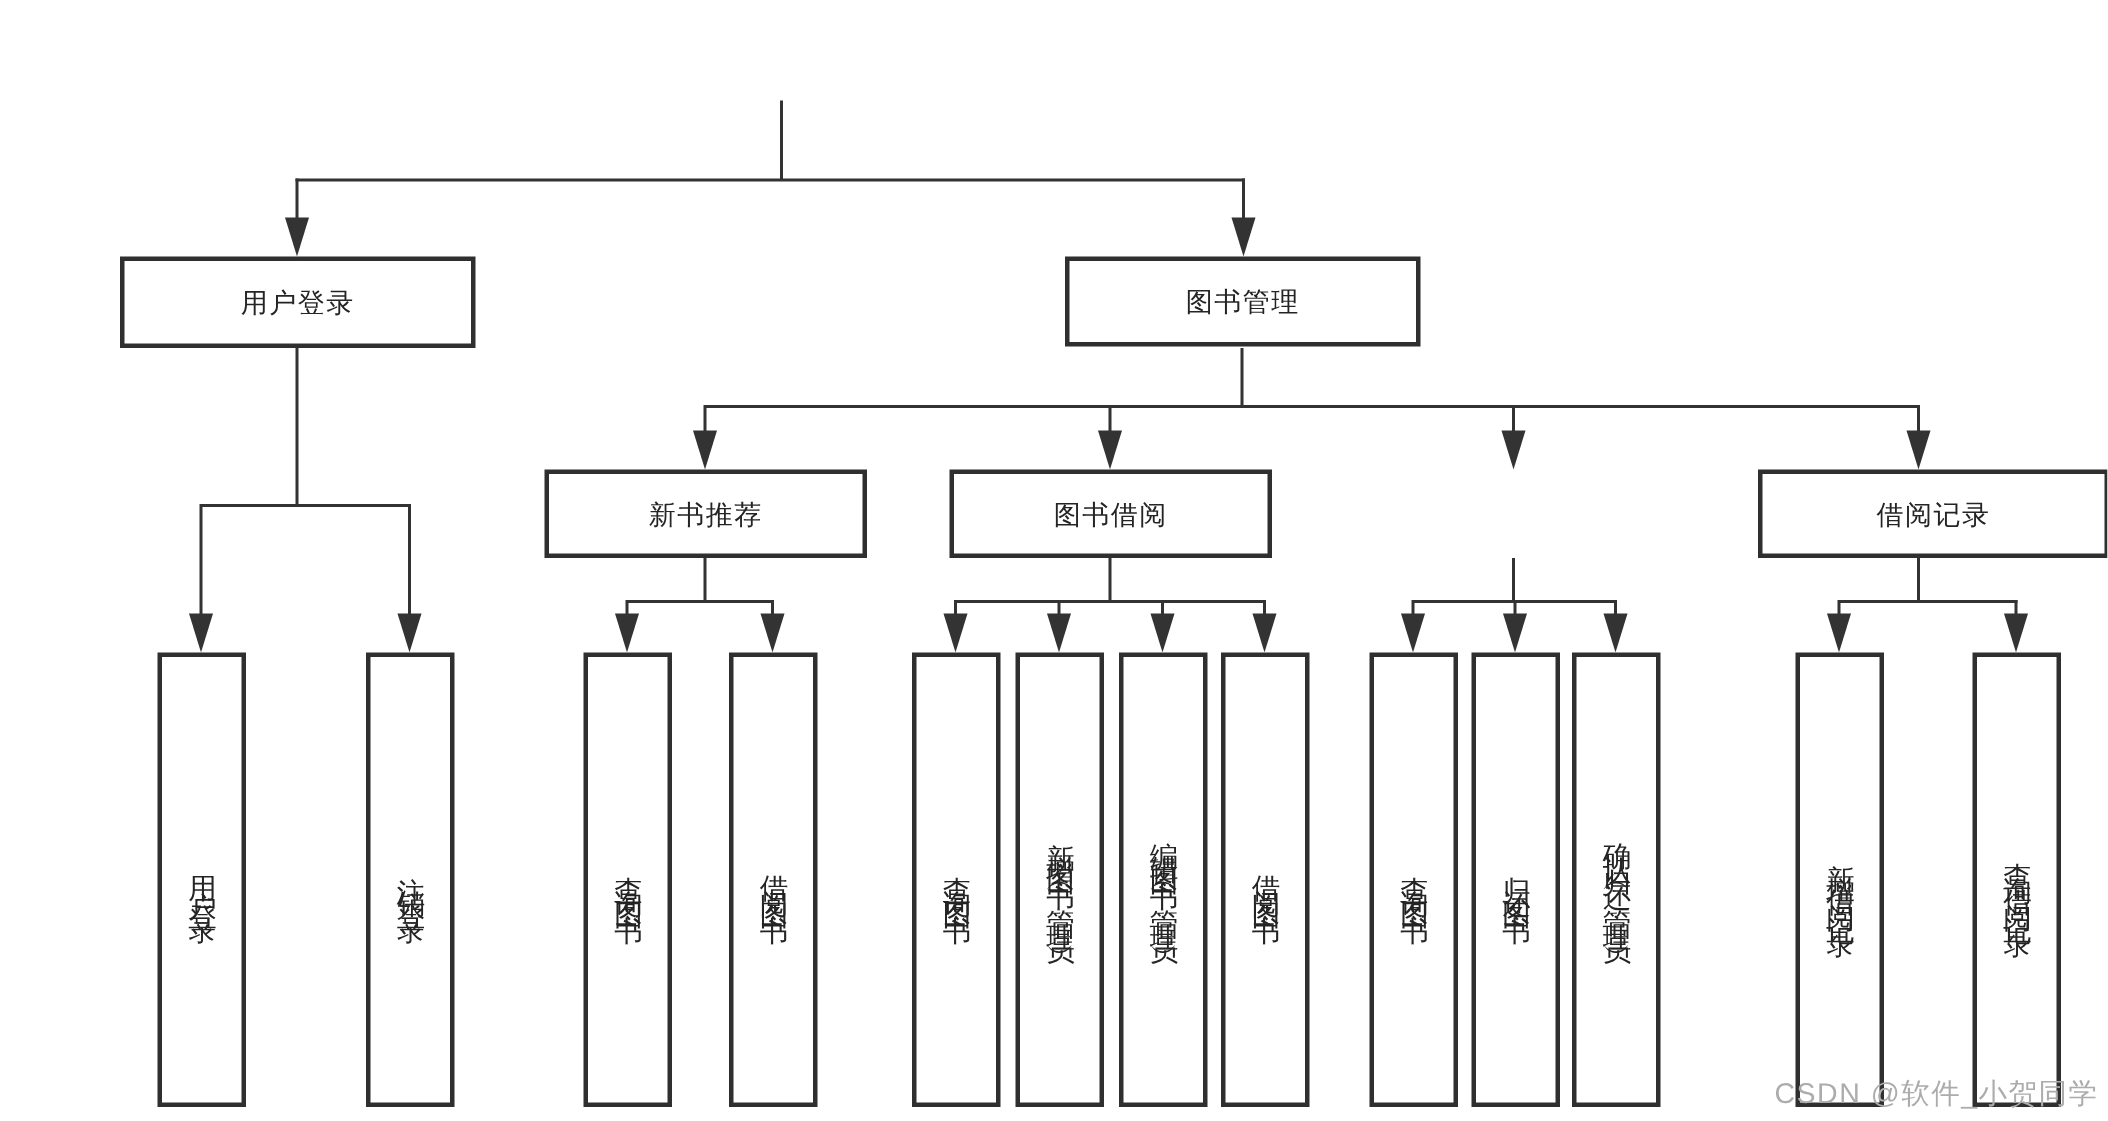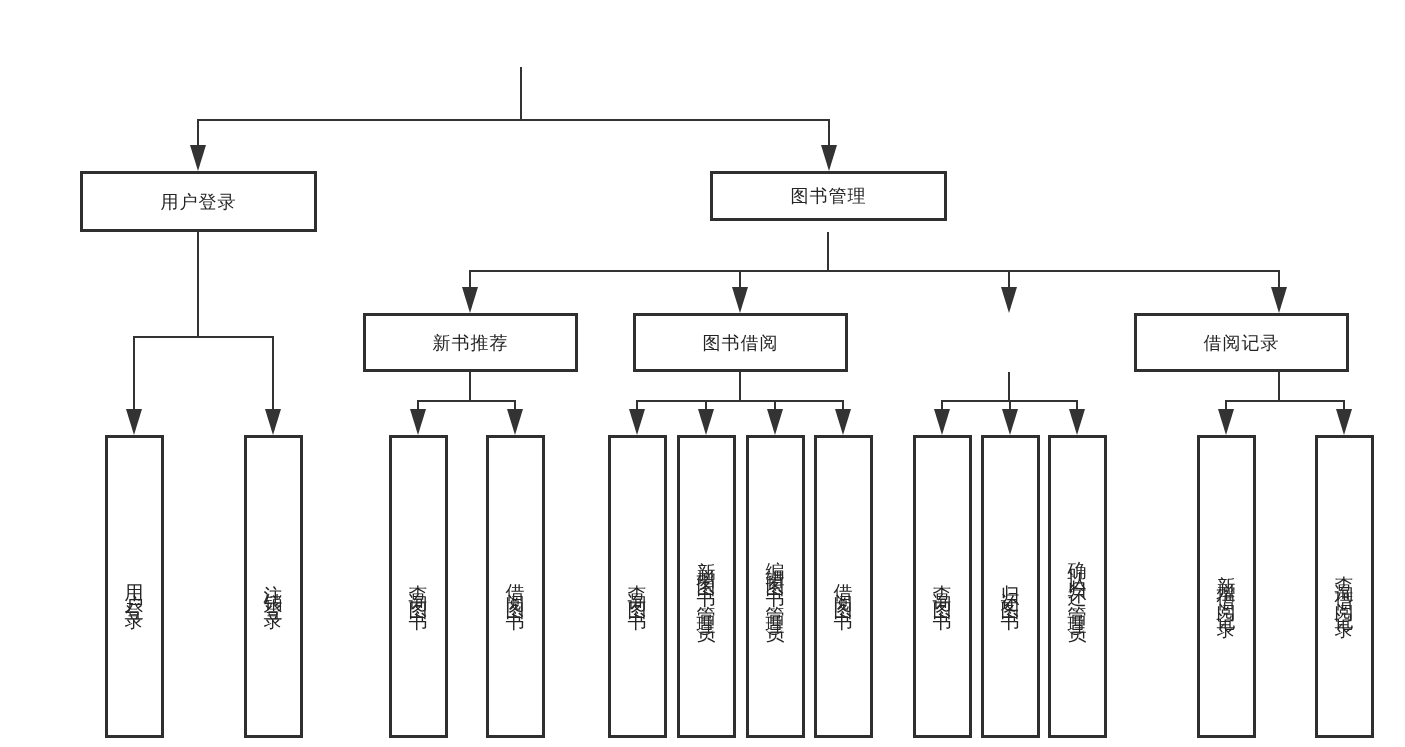--- a/index.html
+++ b/index.html
@@ -59,21 +59,21 @@
   <div class="line vline" style="left:520px;top:67px;height:53px;"></div>
   <div class="line hline" style="left:197px;top:119px;width:633px;"></div>
   <div class="line vline" style="left:197px;top:119px;height:32px;"></div>
   <div class="arr" style="left:190px;top:145px;"></div>
   <div class="line vline" style="left:828px;top:119px;height:32px;"></div>
   <div class="arr" style="left:821px;top:145px;"></div>
 
   <div class="node h-node" style="left:80px;top:171px;width:237px;height:61px;">
     <span>用户登录</span>
   </div>
-  <div class="node h-node" style="left:710px;top:171px;width:237px;height:50px;">
+  <div class="node h-node" style="left:710px;top:171px;width:237px;height:60px;">
     <span>图书管理</span>
   </div>
 
   <div class="line vline" style="left:197px;top:232px;height:106px;"></div>
   <div class="line hline" style="left:134px;top:336px;width:140px;"></div>
   <div class="line vline" style="left:133px;top:336px;height:78px;"></div>
   <div class="arr" style="left:126px;top:409px;"></div>
   <div class="line vline" style="left:272px;top:336px;height:78px;"></div>
   <div class="arr" style="left:265px;top:409px;"></div>
 
@@ -87,21 +87,21 @@
   <div class="arr" style="left:1001px;top:287px;"></div>
   <div class="line vline" style="left:1278px;top:270px;height:24px;"></div>
   <div class="arr" style="left:1271px;top:287px;"></div>
 
   <div class="node h-node" style="left:633px;top:313px;width:215px;height:59px;">
     <span>图书借阅</span>
   </div>
   <div class="node h-node" style="left:363px;top:313px;width:215px;height:59px;">
     <span>新书推荐</span>
   </div>
-  <div class="node h-node" style="left:1134px;top:313px;width:215px;height:59px;">
+  <div class="node h-node" style="left:1172px;top:313px;width:234px;height:59px;">
     <span>借阅记录</span>
   </div>
 
   <div class="line vline" style="left:469px;top:372px;height:30px;"></div>
   <div class="line hline" style="left:418px;top:400px;width:98px;"></div>
   <div class="line vline" style="left:417px;top:400px;height:15px;"></div>
   <div class="arr" style="left:410px;top:409px;"></div>
   <div class="line vline" style="left:514px;top:400px;height:15px;"></div>
   <div class="arr" style="left:507px;top:409px;"></div>
 
@@ -169,14 +169,15 @@
     <span class="vtxt">确认归还（管理员）</span>
   </div>
 
   <div class="node v-node" style="left:1197px;">
     <span class="vtxt">新增借阅记录</span>
   </div>
   <div class="node v-node" style="left:1315px;">
     <span class="vtxt">查询借阅记录</span>
   </div>
 
+  <div id="watermark">CSDN @软件_小贺同学</div>
 
 </div>
 
 </body></html>

